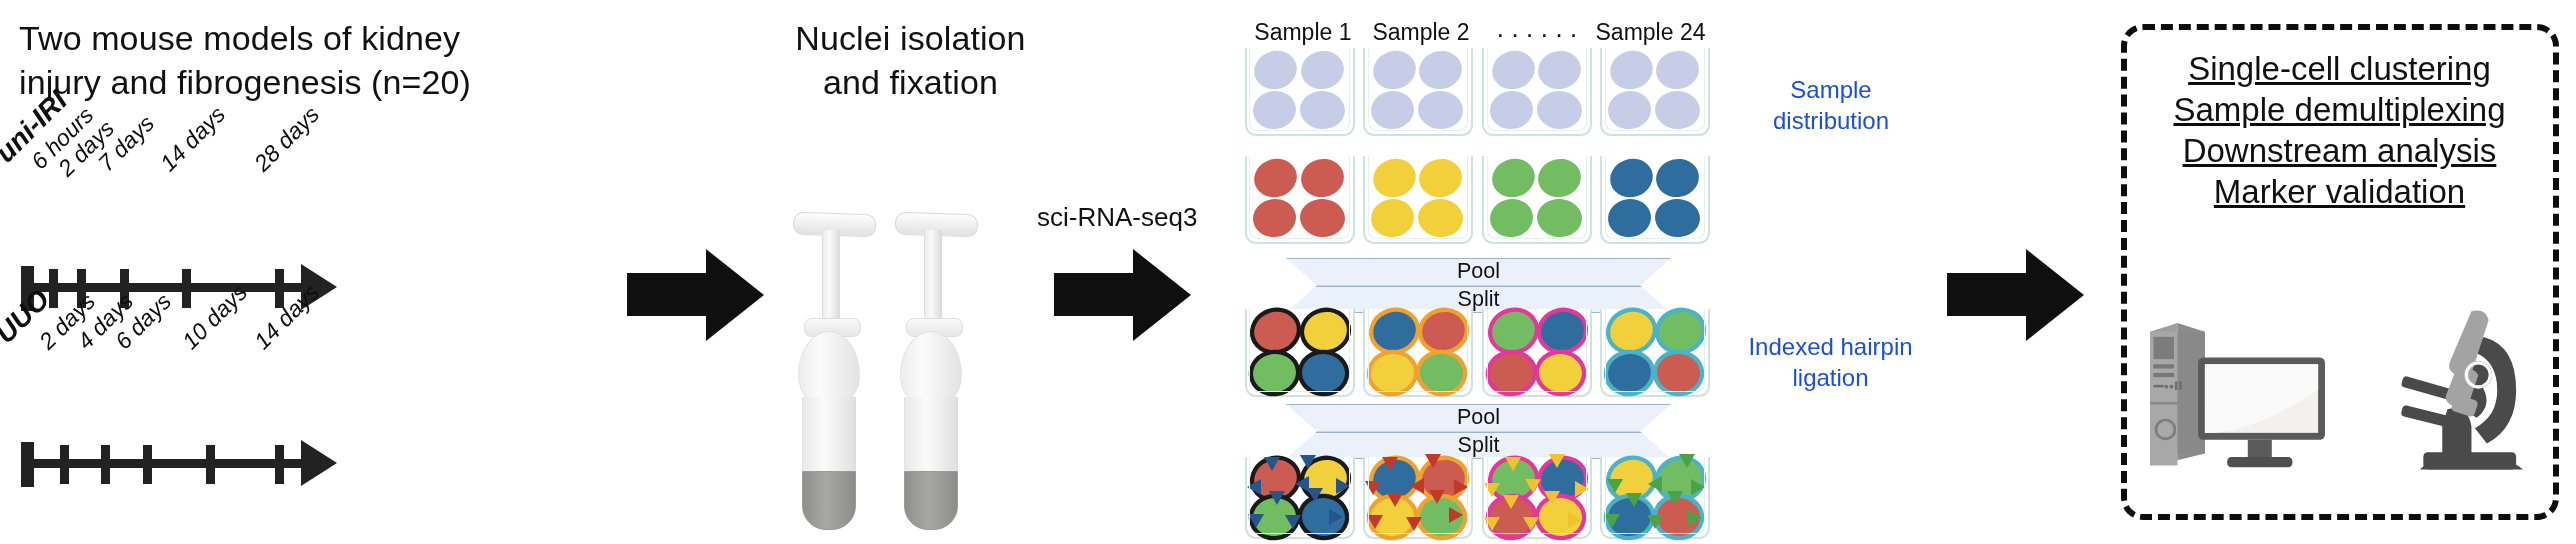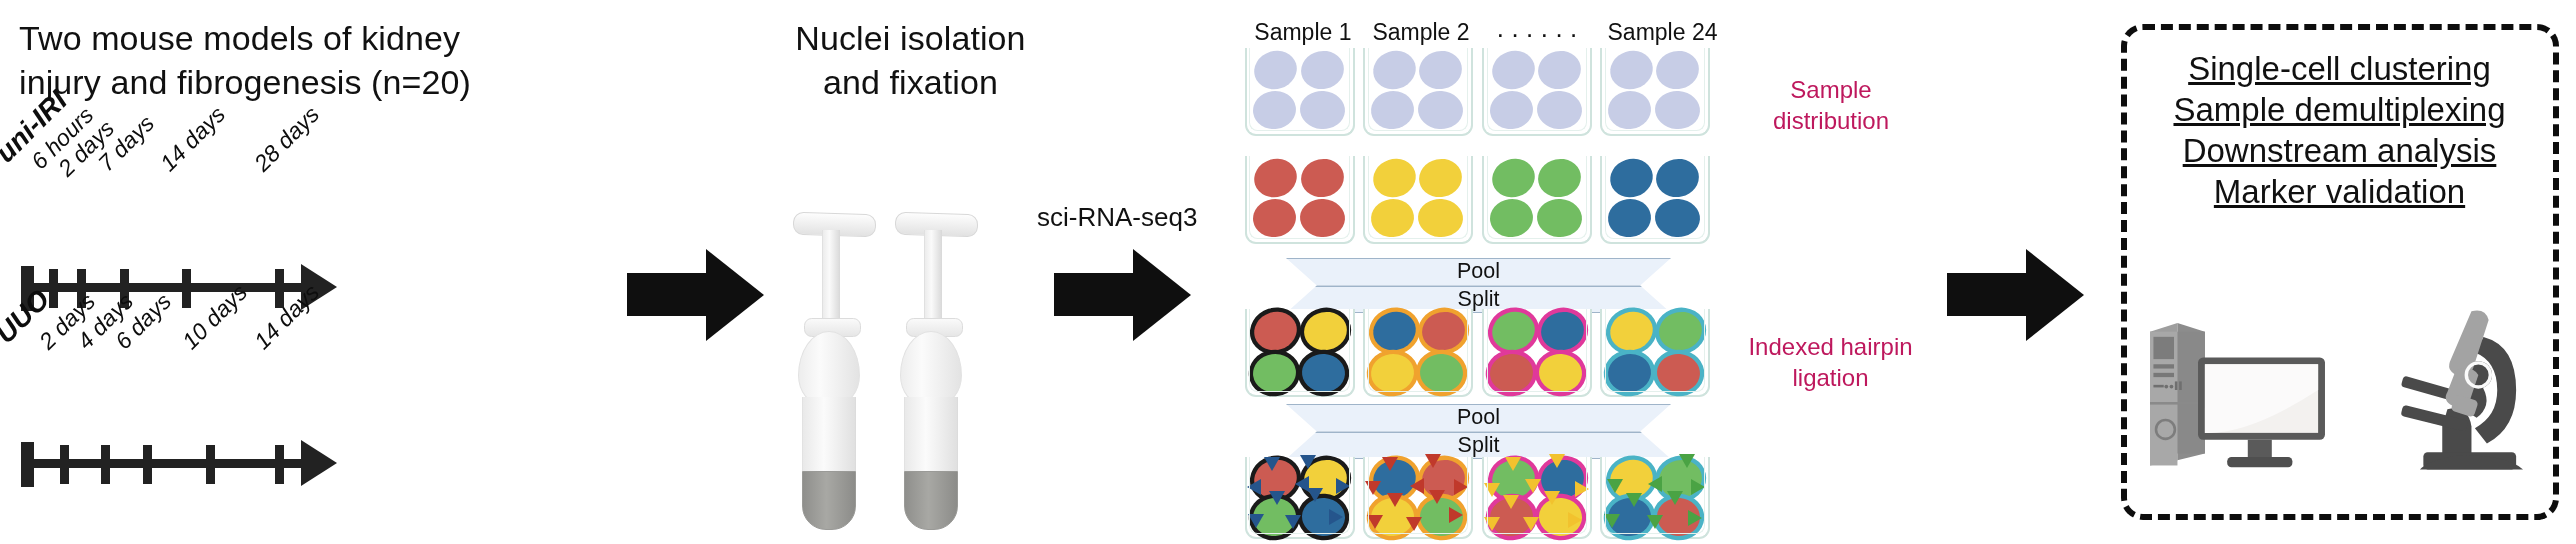--- a/index.html
+++ b/index.html
@@ -46,21 +46,21 @@
          border-top:none;border-radius:0 0 11px 11px;box-sizing:border-box;}
   .plate:after{content:"";position:absolute;left:2.6px;right:2.6px;top:0;bottom:2.6px;
          border:1.3px solid #e4f0ec;border-top:none;border-radius:0 0 8.6px 8.6px;}
   .cell{position:absolute;border-radius:50%;}
   .arrowmark{position:absolute;width:0;height:0;}
 
   .band{position:absolute;background:#eaf1fa;border:0.9px solid #9fb4c9;box-sizing:border-box;
         display:flex;align-items:center;justify-content:center;font-size:21.5px;color:#111;}
   .band.pool{clip-path:polygon(0 0,100% 0,92% 100%,8% 100%);}
   .band.split{clip-path:polygon(8% 0,92% 0,100% 100%,0 100%);}
-  .stage-label{font-size:24px;line-height:31px;color:#be185d;text-align:center;}
+  .stage-label{font-size:24px;line-height:31px;color:#1d4ed8;text-align:center;}
   .seq-label{font-size:26px;color:#111;white-space:nowrap;}
 
   
   .dashbox{position:absolute;border:6px dashed #0d0d0d;border-radius:22px;box-sizing:border-box;}
   .analysis-line{font-size:33px;line-height:41px;text-align:center;color:#111;white-space:nowrap;}
   .dots{letter-spacing:6px;font-size:26px;}
 </style>
 </head>
 <body>
 
@@ -137,21 +137,21 @@
   <div class="block-arrow" style="left:1054px;top:249px;width:137px;height:91px;">
     <div class="shaft" style="left:0;top:24px;width:82px;height:43px;"></div>
     <div class="head" style="left:79px;top:0;border-left:58px solid #0f0f0f;"></div>
   </div>
 
   <div class="abs" style="left:1236px;top:0;width:532px;height:544px;">
 
     <div class="abs sample-hdr" style="left:6.9px;top:19px;width:120px;">Sample 1</div>
     <div class="abs sample-hdr" style="left:125px;top:19px;width:120px;">Sample 2</div>
     <div class="abs sample-hdr dots" style="left:244px;top:19px;width:120px;">······</div>
-    <div class="abs sample-hdr" style="left:362px;top:19px;width:129px;">Sample 24</div>
+    <div class="abs sample-hdr" style="left:350px;top:19px;width:129px;">Sample 24</div>
 
     <div class="abs" style="left:0;top:48px;">
       <div class="plate" style="left:8.6px;top:0;width:110px;height:88px;">
         <div class="cell" style="left:7.7px;top:3.4px;width:43px;height:38px;background:#c7cde6;transform:rotate(-18deg);"></div>
         <div class="cell" style="left:54px;top:3.4px;width:43px;height:38px;background:#c7cde6;transform:rotate(-12deg);"></div>
         <div class="cell" style="left:6px;top:43px;width:43px;height:38px;background:#c7cde6;transform:rotate(-8deg);"></div>
         <div class="cell" style="left:53px;top:43px;width:45px;height:38px;background:#c7cde6;transform:rotate(4deg);"></div>
       </div>
       <div class="plate" style="left:127px;top:0;width:110px;height:88px;">
         <div class="cell" style="left:7.7px;top:3.4px;width:43px;height:38px;background:#c7cde6;transform:rotate(-18deg);"></div>

